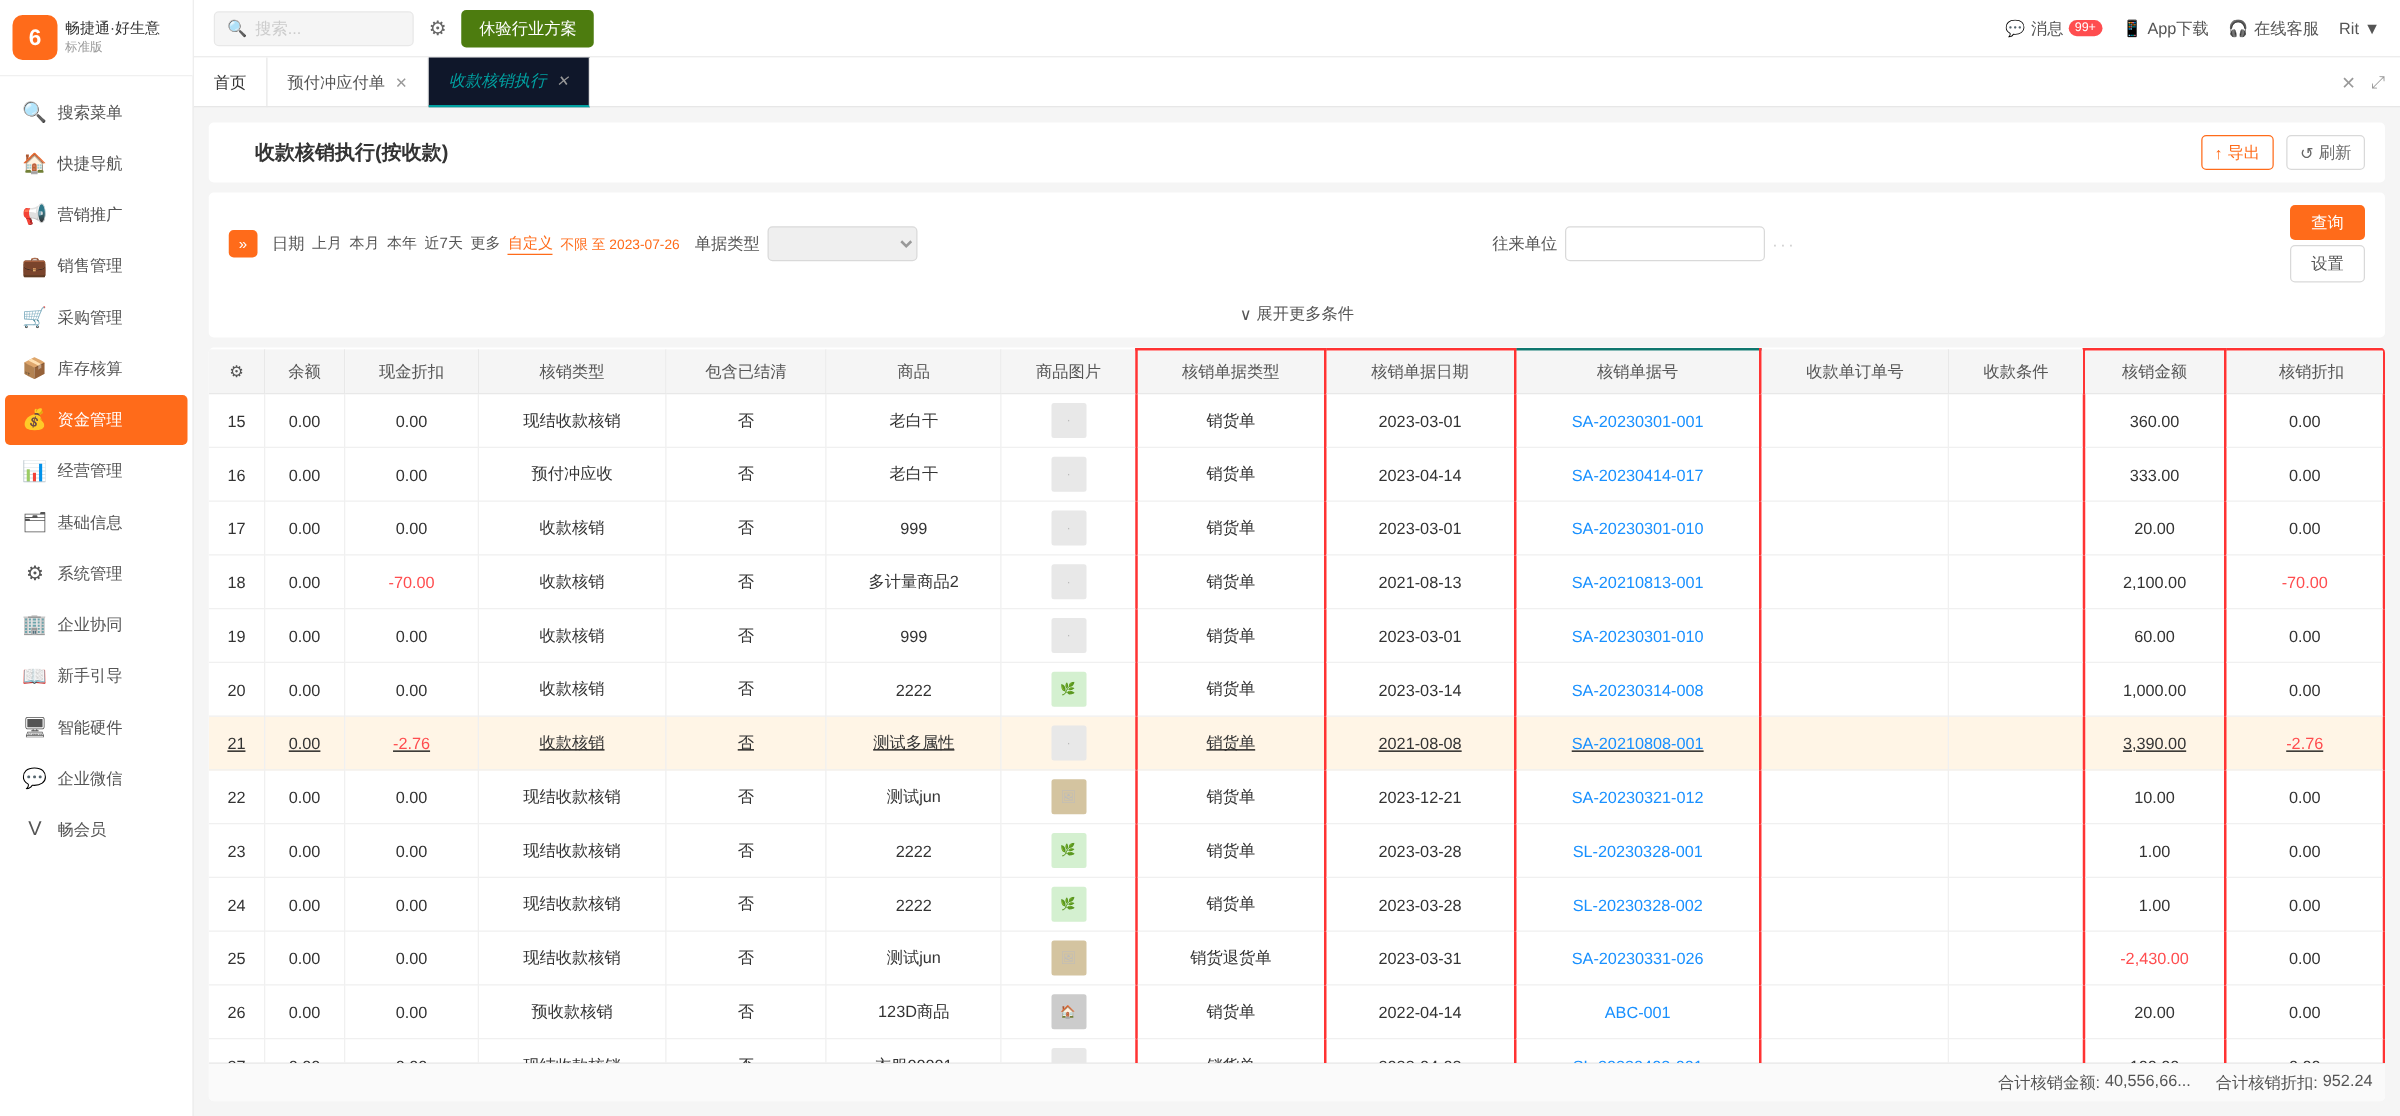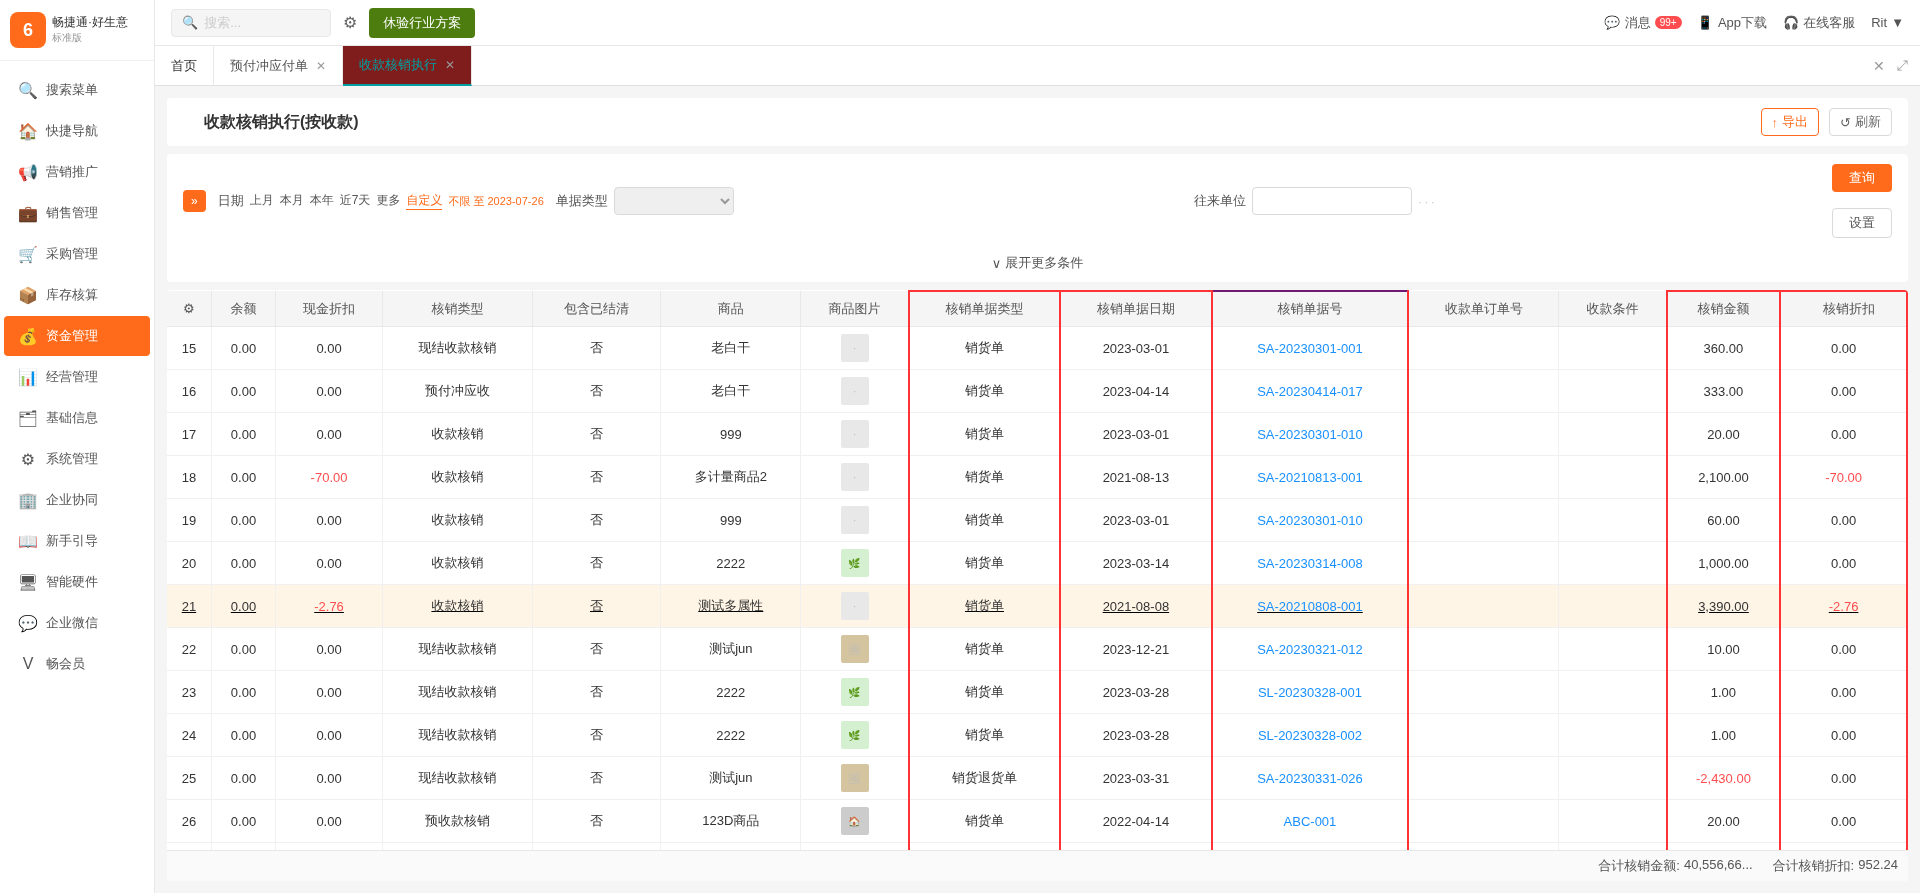--- a/index.html
+++ b/index.html
@@ -75,21 +75,21 @@
       height: 40px;
     }
     .tab-item {
       display: flex; align-items: center;
       padding: 0 16px; height: 40px;
       border-right: 1px solid #e8e8e8;
       cursor: pointer; color: #555; font-size: 13px;
       white-space: nowrap;
     }
     .tab-item.home { color: #333; font-weight: 500; }
-    .tab-item.active { background: #7f1d1d; color: #00a0a0; border-bottom: 2px solid #00a0a0; }
+    .tab-item.active { background: #0f172a; color: #00a0a0; border-bottom: 2px solid #00a0a0; font-style: italic; }
     .tab-close { margin-left: 8px; color: #999; font-size: 12px; cursor: pointer; }
     .tab-bar-actions { margin-left: auto; display: flex; align-items: center; padding-right: 12px; gap: 12px; }
 
     
     .content { flex: 1; display: flex; flex-direction: column; overflow: hidden; background: #f5f5f5; padding: 12px; }
 
     
     .page-title-bar {
       display: flex; align-items: center; justify-content: space-between;
       background: #fff; padding: 10px 16px; border-radius: 4px; margin-bottom: 8px;
@@ -329,21 +329,21 @@
           <option></option>
         </select>
       </div>
 
       <div class="filter-input-group">
         <span class="filter-label">往来单位</span>
         <input class="filter-input" type="text" style="">
         <span class="filter-dots">···</span>
       </div>
 
-      <div style="display:flex; flex-direction:column; gap:16px; margin-left:auto;">
+      <div style="display:flex; flex-direction:column; gap:4px; margin-left:auto;">
         <button class="btn-query">查询</button>
         <button class="btn-setting">设置</button>
       </div>
 
       <div class="expand-more">
         <span>∨</span>
         <span>展开更多条件</span>
       </div>
     </div>
 
@@ -354,21 +354,21 @@
             <tr>
               <th>⚙</th>
               <th>余额</th>
               <th>现金折扣</th>
               <th>核销类型</th>
               <th>包含已结清</th>
               <th>商品</th>
               <th>商品图片</th>
               <th class="highlight-box" style="border-top:2px solid #ff3333;">核销单据类型</th>
               <th class="highlight-box" style="border-top:2px solid #ff3333;">核销单据日期</th>
-              <th class="highlight-box" style="border-top:2px solid #701a75;">核销单据号</th>
+              <th class="highlight-box" style="border-top:2px solid #0f766e;">核销单据号</th>
               <th>收款单订单号</th>
               <th>收款条件</th>
               <th class="highlight-box2" style="border-top:2px solid #ff3333;">核销金额</th>
               <th class="highlight-box2" style="border-top:2px solid #ff3333;padding-left:17px;">核销折扣</th>
             </tr>
           </thead>
           <tbody id="table-body">
           <tr>
       <td>15</td>
       <td>0.00</td>

